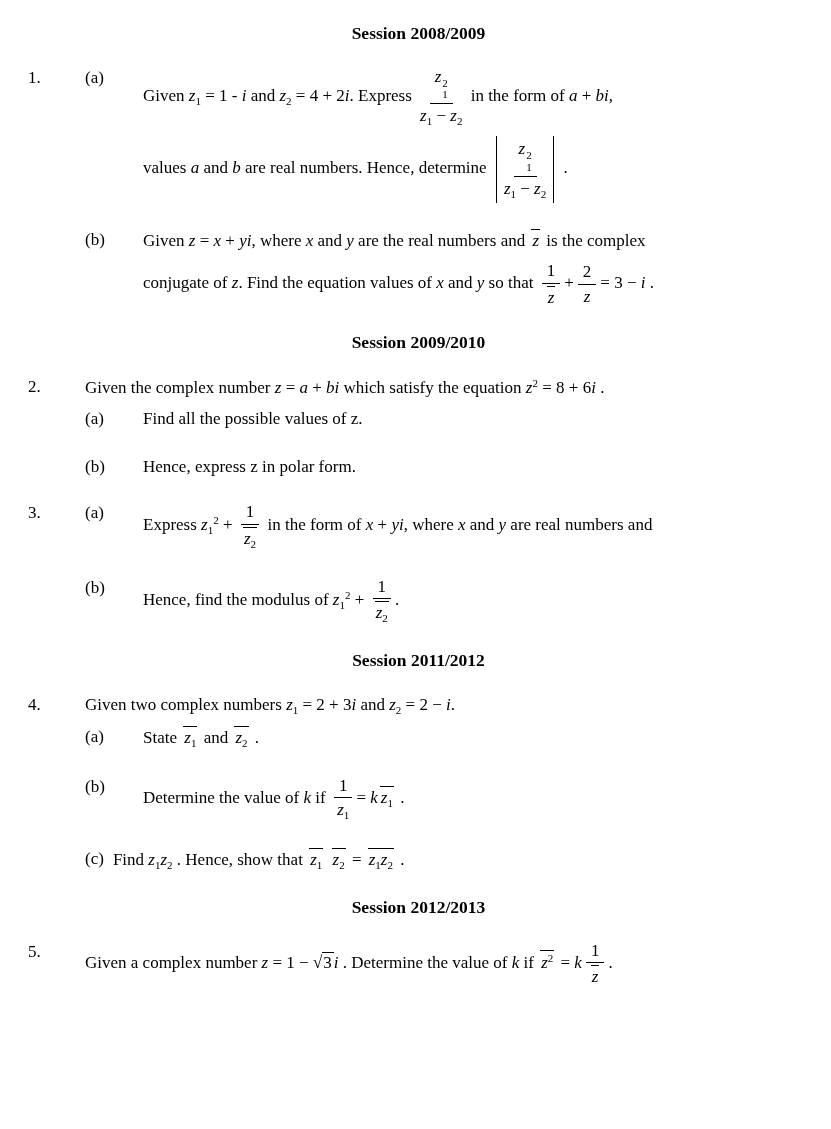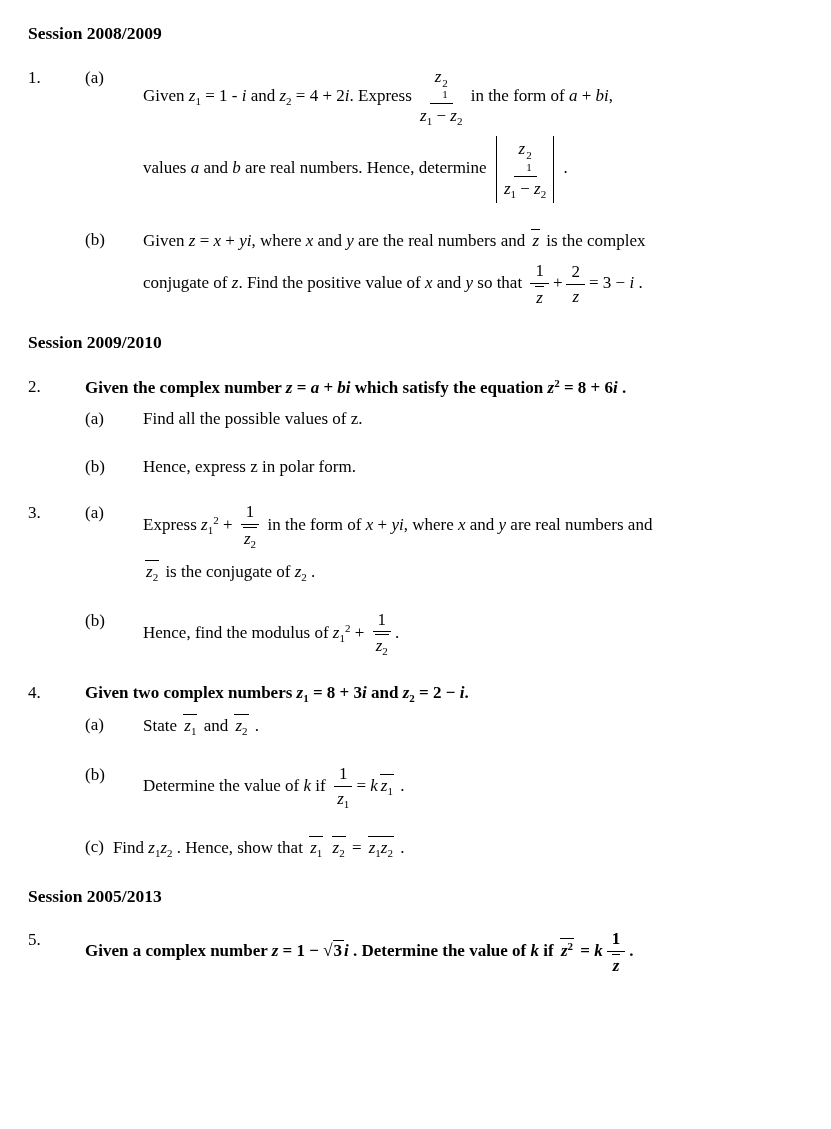--- a/index.html
+++ b/index.html
@@ -3,26 +3,26 @@
 <meta charset="utf-8">
 <style>
   html,body{margin:0;padding:0;}
   body{
     width:831px;height:1129px;box-sizing:border-box;
     background:#ffffff;color:#000000;
     font-family:"Liberation Serif","DejaVu Serif",serif;
     font-size:17px;line-height:1.3;
     padding:22px 22px 0 28px;overflow:hidden;
   }
-  .section{font-weight:bold;margin:0 0 22px 0;font-size:17.5px;}
+  .section{font-weight:bold;margin:0 0 22px 0;font-size:17.5px;text-align:center;}
   .section.gap-top{margin-top:0;}
   .question{display:flex;margin-bottom:24px;}
   .qnum{width:57px;flex:none;}
   .qbody{flex:1;min-width:0;}
-  .intro-line{margin-bottom:26px;font-weight:bold;}
+  .intro-line{margin-bottom:26px;}
   .intro-line:last-child{margin-bottom:0;}
   .part{display:flex;margin-bottom:26px;}
   .part:last-child{margin-bottom:0;}
   .plabel{width:58px;flex:none;}
   .part.tight .plabel{width:auto;margin-right:9px;}
   .plines{flex:1;min-width:0;}
   .line{margin-bottom:9px;}
   .line:last-child{margin-bottom:0;}
   
   .mv{font-style:italic;}
@@ -70,21 +70,21 @@
                     </span></span>
                   <span class="fr-d"><span class="mv">z</span><span class="msub">1</span><span class="mt"> − </span><span class="mv">z</span><span class="msub">2</span></span>
                 </span>
               </span><span class="mt"> .</span></div>
           </div>
         </div>
         <div class="part">
           <div class="plabel">(b)</div>
           <div class="plines">
             <div class="line"><span class="mt">Given </span><span class="mv">z</span><span class="mt"> = </span><span class="mv">x</span><span class="mt"> + </span><span class="mv">yi</span><span class="mt">, where  </span><span class="mv">x</span><span class="mt">  and  </span><span class="mv">y</span><span class="mt">  are the real numbers and  </span><span class="mol"><span class="mv">z</span></span><span class="mt">  is the complex</span></div>
-            <div class="line"><span class="mt">conjugate of  </span><span class="mv">z</span><span class="mt">. Find the positive value of  </span><span class="mv">x</span><span class="mt">  and  </span><span class="mv">y</span><span class="mt">  so that  </span><span class="mfrac">
+            <div class="line"><span class="mt">conjugate of  </span><span class="mv">z</span><span class="mt">. Find the equation values of  </span><span class="mv">x</span><span class="mt">  and  </span><span class="mv">y</span><span class="mt">  so that  </span><span class="mfrac">
                 <span class="fr-n"><span class="mt">1</span></span>
                 <span class="fr-d"><span class="mol"><span class="mv">z</span></span></span>
               </span><span class="mt">+</span><span class="mfrac">
                 <span class="fr-n"><span class="mt">2</span></span>
                 <span class="fr-d"><span class="mv">z</span></span>
               </span><span class="mt">= 3 − </span><span class="mv">i</span><span class="mt"> .</span></div>
           </div>
         </div>
       </div>
     </div>
@@ -110,38 +110,38 @@
     <div class="question">
       <div class="qnum">3.</div>
       <div class="qbody">
         <div class="part">
           <div class="plabel">(a)</div>
           <div class="plines">
             <div class="line"><span class="mt">Express  </span><span class="mv">z</span><span class="msub">1</span><span class="msup">2</span><span class="mt"> + </span><span class="mfrac">
                 <span class="fr-n"><span class="mt">1</span></span>
                 <span class="fr-d"><span class="mol"><span class="mv">z</span><span class="msub">2</span></span></span>
               </span><span class="mt"> in the form of </span><span class="mv">x</span><span class="mt"> + </span><span class="mv">yi</span><span class="mt">, where  </span><span class="mv">x</span><span class="mt"> and  </span><span class="mv">y</span><span class="mt">  are real numbers and</span></div>
-            <div class="line"><span class="mol"><span class="mv">z</span><span class="msub">2</span></span><span class="mt">  is the conjugate of  </span><span class="mv">z</span><span class="msub">2</span><span class="mt"> .</span></div>
           </div>
         </div>
         <div class="part">
           <div class="plabel">(b)</div>
           <div class="plines">
             <div class="line"><span class="mt">Hence, find the modulus of  </span><span class="mv">z</span><span class="msub">1</span><span class="msup">2</span><span class="mt"> + </span><span class="mfrac">
                 <span class="fr-n"><span class="mt">1</span></span>
                 <span class="fr-d"><span class="mol"><span class="mv">z</span><span class="msub">2</span></span></span>
               </span><span class="mt">.</span></div>
           </div>
         </div>
       </div>
     </div>
+    <div class="section gap-top">Session 2011/2012</div>
     <div class="question">
       <div class="qnum">4.</div>
       <div class="qbody">
-        <div class="line intro-line"><span class="mt">Given two complex numbers  </span><span class="mv">z</span><span class="msub">1</span><span class="mt"> = 8 + 3</span><span class="mv">i</span><span class="mt">  and  </span><span class="mv">z</span><span class="msub">2</span><span class="mt"> = 2 − </span><span class="mv">i</span><span class="mt">.</span></div>
+        <div class="line intro-line"><span class="mt">Given two complex numbers  </span><span class="mv">z</span><span class="msub">1</span><span class="mt"> = 2 + 3</span><span class="mv">i</span><span class="mt">  and  </span><span class="mv">z</span><span class="msub">2</span><span class="mt"> = 2 − </span><span class="mv">i</span><span class="mt">.</span></div>
         <div class="part">
           <div class="plabel">(a)</div>
           <div class="plines">
             <div class="line"><span class="mt">State  </span><span class="mol"><span class="mv">z</span><span class="msub">1</span></span><span class="mt"> and  </span><span class="mol"><span class="mv">z</span><span class="msub">2</span></span><span class="mt"> .</span></div>
           </div>
         </div>
         <div class="part">
           <div class="plabel">(b)</div>
           <div class="plines">
             <div class="line"><span class="mt">Determine the value of  </span><span class="mv">k</span><span class="mt">  if </span><span class="mfrac">
@@ -151,21 +151,21 @@
           </div>
         </div>
         <div class="part tight">
           <div class="plabel">(c)</div>
           <div class="plines">
             <div class="line"><span class="mt">Find  </span><span class="mv">z</span><span class="msub">1</span><span class="mv">z</span><span class="msub">2</span><span class="mt"> . Hence, show that  </span><span class="mol"><span class="mv">z</span><span class="msub">1</span></span><span class="mt"> </span><span class="mol"><span class="mv">z</span><span class="msub">2</span></span><span class="mt"> = </span><span class="mol"><span class="mv">z</span><span class="msub">1</span><span class="mv">z</span><span class="msub">2</span></span><span class="mt"> .</span></div>
           </div>
         </div>
       </div>
     </div>
-    <div class="section gap-top">Session 2005/2013</div>
+    <div class="section gap-top">Session 2012/2013</div>
     <div class="question">
       <div class="qnum">5.</div>
       <div class="qbody">
         <div class="line intro-line"><span class="mt">Given a complex number  </span><span class="mv">z</span><span class="mt"> = 1 − </span><span class="msqrt"><span class="rad">√</span><span class="arg">3</span></span><span class="mv">i</span><span class="mt"> . Determine the value of </span><span class="mv">k</span><span class="mt"> if </span><span class="mol"><span class="mv">z</span><span class="msup">2</span></span><span class="mt"> = </span><span class="mv">k</span><span class="mfrac">
             <span class="fr-n"><span class="mt">1</span></span>
             <span class="fr-d"><span class="mol"><span class="mv">z</span></span></span>
           </span><span class="mt">.</span></div>
       </div>
     </div>
   </div>

